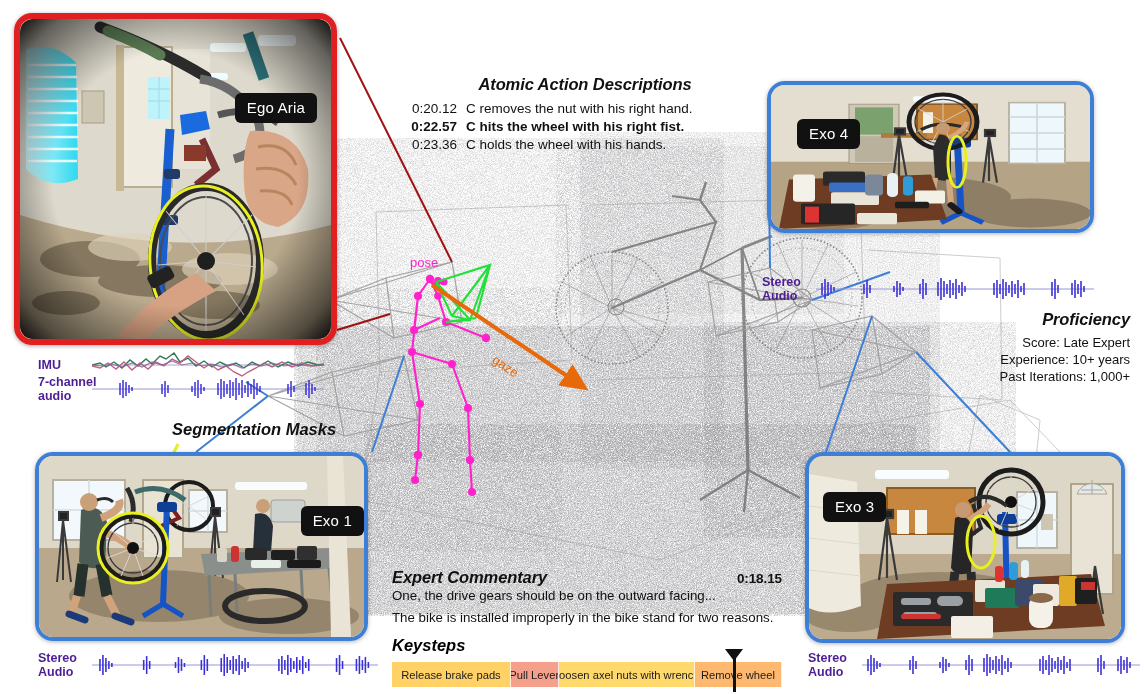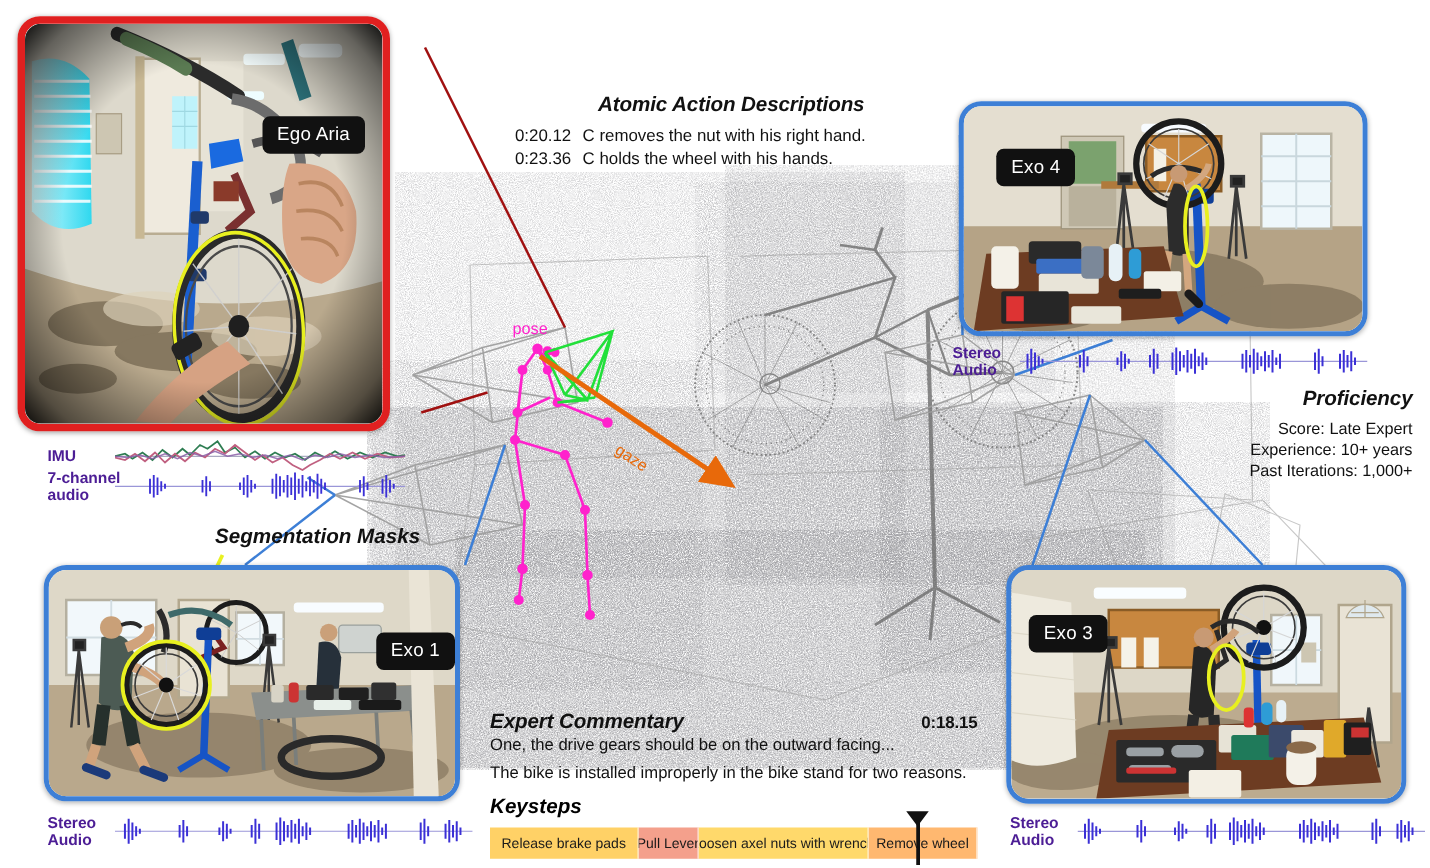--- a/index.html
+++ b/index.html
@@ -224,21 +224,21 @@
       <line x1="268" y1="396" x2="196" y2="452"></line>
       <line x1="404" y1="356" x2="372" y2="452"></line>
 
       <line x1="916" y1="352" x2="1010" y2="452"></line>
       <line x1="872" y1="316" x2="826" y2="452"></line>
 
       <line x1="268" y1="396" x2="246" y2="382"></line>
     </g>
   </svg>
 
-  <div class="vpanel ego" style="left:14px; top:13px; width:298px; height:332px;">
+  <div class="vpanel ego" style="left:14px; top:13px; width:323px; height:332px;">
     <div class="inner">
       <svg viewBox="0 0 311 320" width="100%" height="100%" preserveAspectRatio="none">
         <defs>
           <radialGradient id="fisheye" cx="50%" cy="50%" r="72%">
             <stop offset="55%" stop-color="#000" stop-opacity="0"></stop>
             <stop offset="86%" stop-color="#000" stop-opacity=".55"></stop>
             <stop offset="100%" stop-color="#000" stop-opacity="1"></stop>
           </radialGradient>
           <linearGradient id="winglow" x1="0" y1="0" x2="1" y2="0">
             <stop offset="0%" stop-color="#cdfaff"></stop>
@@ -316,21 +316,21 @@
           <path d="M96 318 Q132 276 176 254 L196 272 Q150 296 126 320 Z" fill="#d6a283"></path>
           <rect x="126" y="258" width="26" height="14" rx="4" fill="#222" transform="rotate(-28 126 258)"></rect>
 
           <rect width="311" height="320" fill="url(#fisheye)"></rect>
         </g>
       </svg>
     </div>
     <div class="cam-badge" style="right:14px; top:74px;">Ego Aria</div>
   </div>
 
-  <div class="vpanel exo" style="left:767px; top:81px; width:327px; height:188px;">
+  <div class="vpanel exo" style="left:767px; top:81px; width:327px; height:152px;">
     <div class="inner">
       <svg viewBox="0 0 319 180" width="100%" height="100%" preserveAspectRatio="none">
         <rect width="319" height="180" fill="#ddd8c8"></rect>
         <path d="M0 0 H319 V96 H0 Z" fill="#e4ded0"></path>
         <path d="M0 96 H319 V180 H0 Z" fill="#b5a386"></path>
         <g fill="#675a44" opacity=".5">
           <ellipse cx="150" cy="140" rx="90" ry="26"></ellipse>
             <ellipse cx="260" cy="160" rx="60" ry="18"></ellipse>
           <ellipse cx="60" cy="166" rx="50" ry="14"></ellipse>
         </g>
@@ -565,20 +565,24 @@
       </svg>
     </div>
     <div class="cam-badge" style="left:14px; top:36px;">Exo 3</div>
   </div>
 
   <div class="blk" style="left:405px; top:75px; width:360px;">
     <div class="hdr" style="text-align:center; margin-bottom:6px;">Atomic Action Descriptions</div>
     <div class="aad-row">
       <span class="t ts">0:20.12</span>
       <span>C removes the nut with his right hand.</span>
+    </div>
+    <div class="aad-row cur">
+      <span class="t ts">0:22.57</span>
+      <span>C hits the wheel with his right fist.</span>
     </div>
     <div class="aad-row">
       <span class="t ts">0:23.36</span>
       <span>C holds the wheel with his hands.</span>
     </div>
   </div>
 
   <div class="blk" style="right:14px; top:310px; text-align:right;">
     <div class="hdr" style="margin-bottom:5px;">Proficiency</div>
     <div class="prof-line">Score: Late Expert</div>

